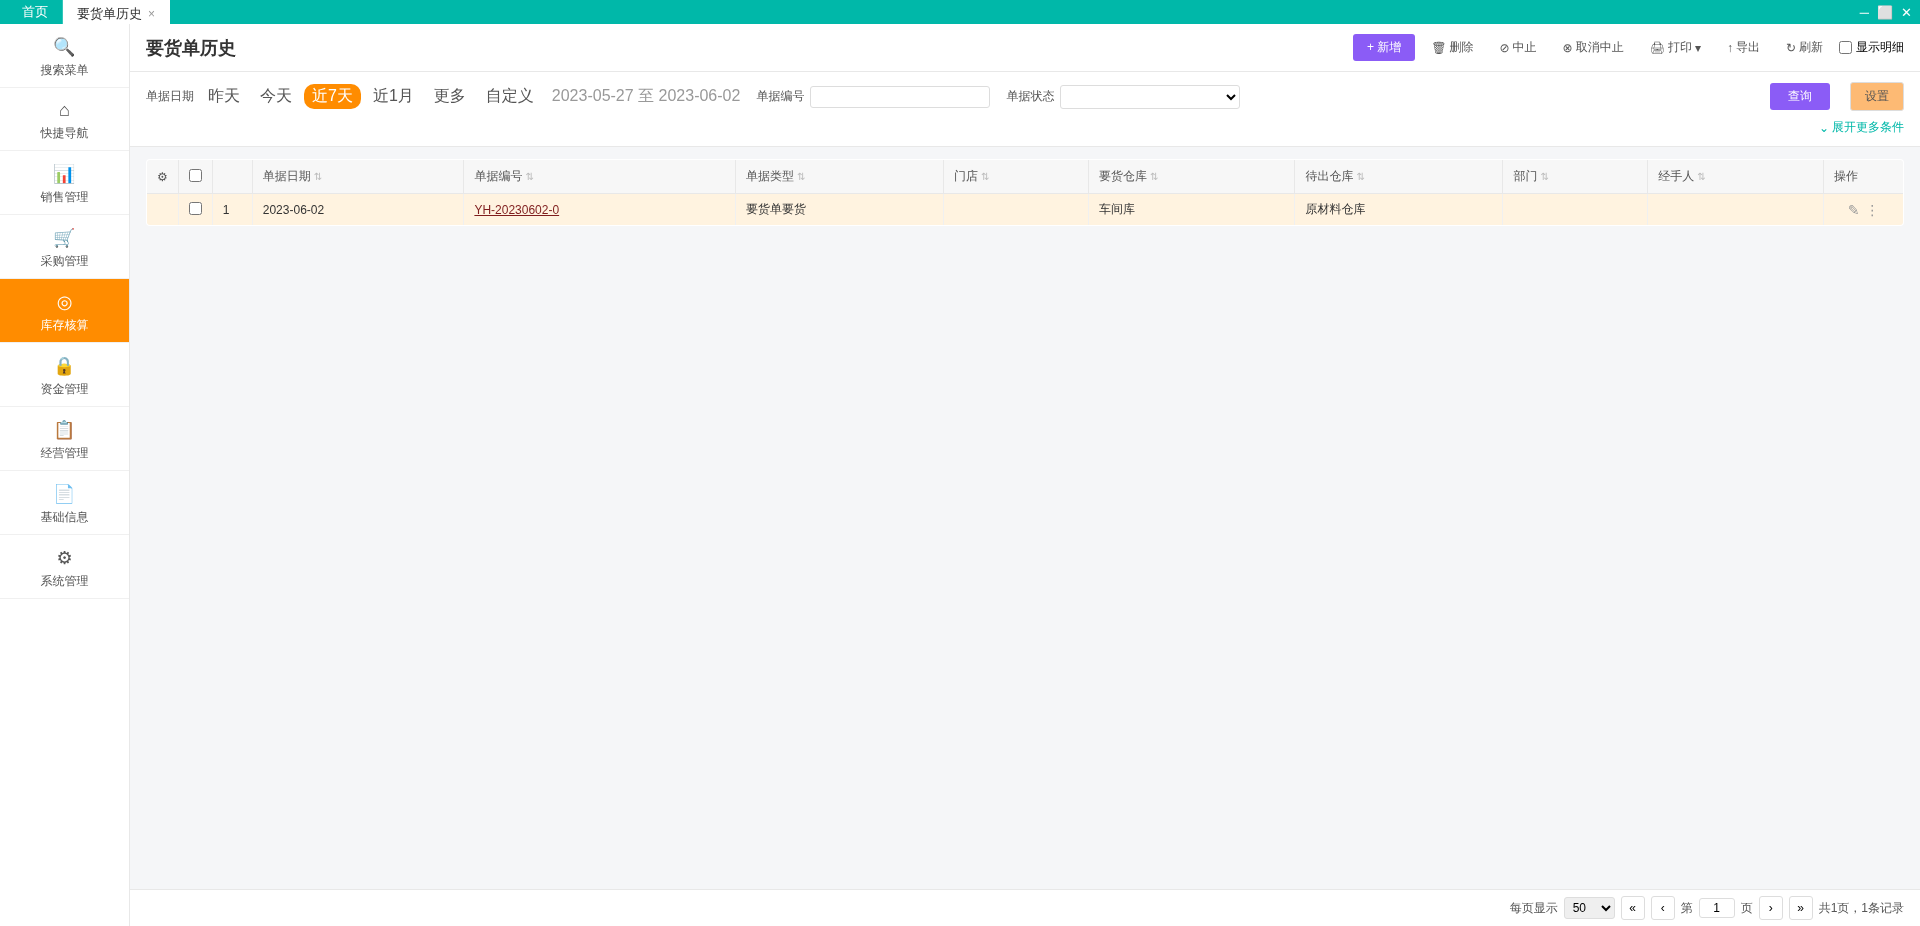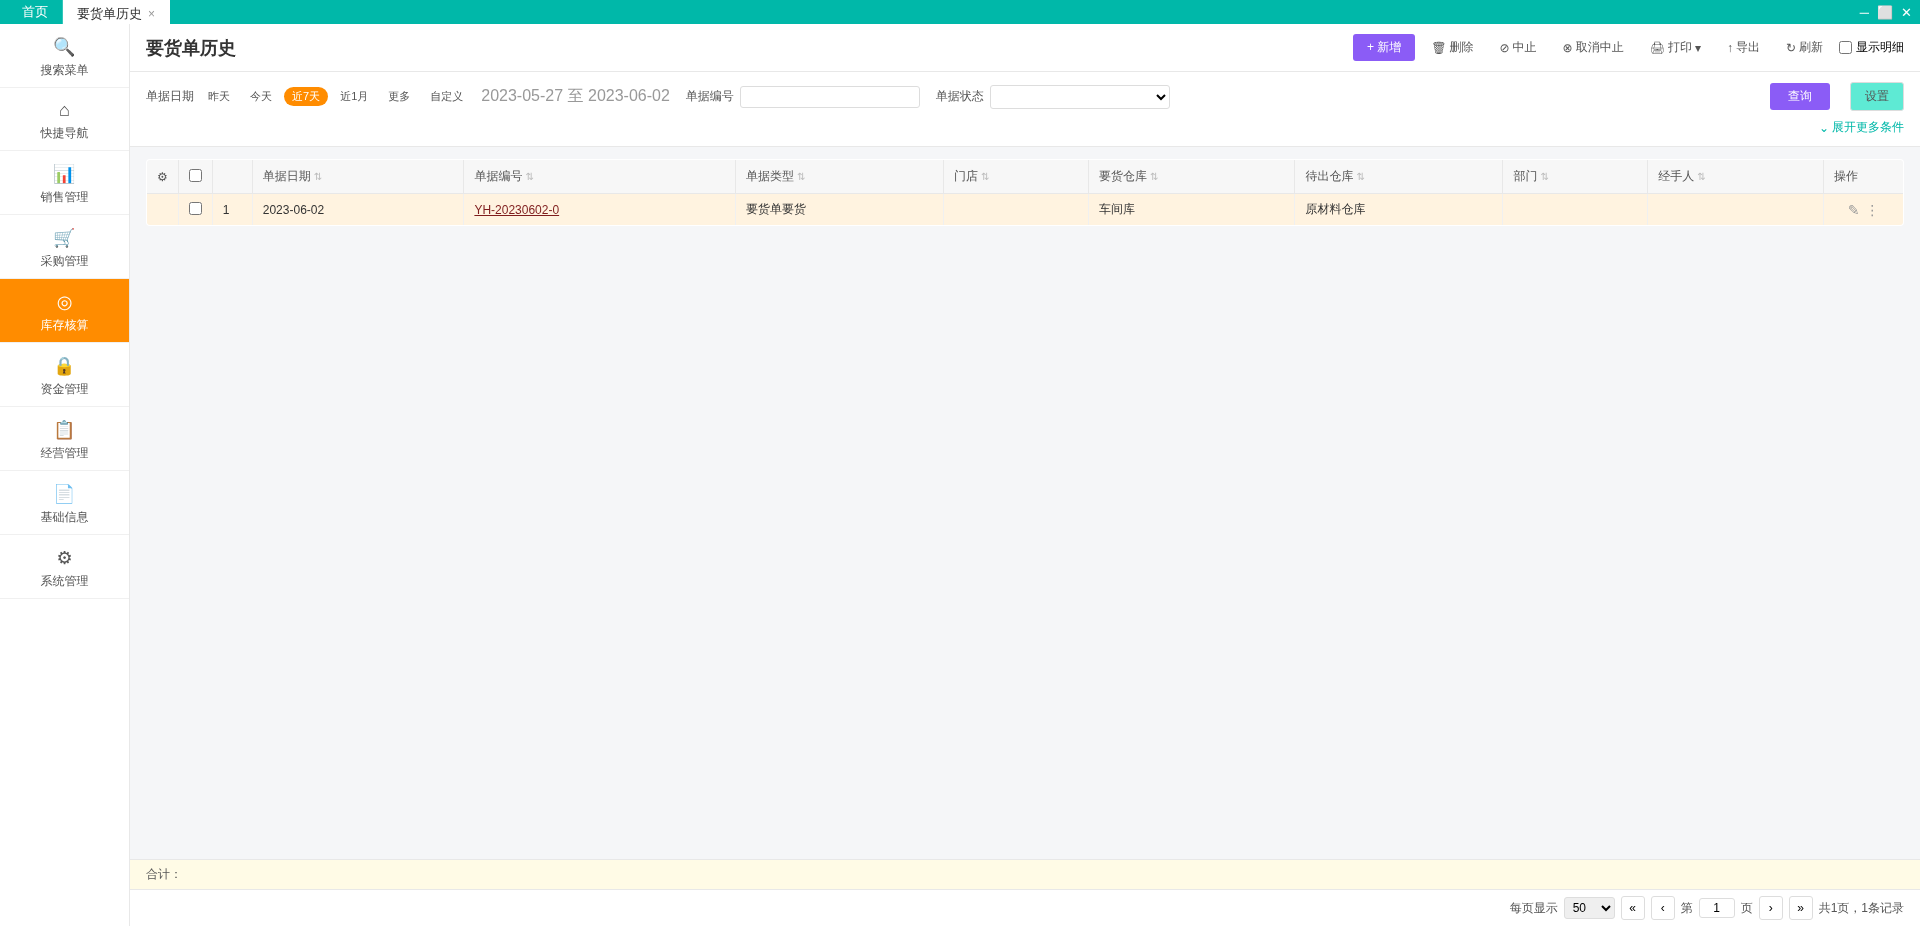--- a/index.html
+++ b/index.html
@@ -125,21 +125,21 @@
       color: #555;
       font-size: 12px;
     }
     .toolbar-btn.primary {
       background: #8b5cf6;
       color: white;
       border-radius: 3px;
       padding: 5px 14px;
     }
     .toolbar-btn.secondary {
-      background: #5eead4;
+      background: #fdba74;
       border: 1px solid #ddd;
       border-radius: 3px;
       color: #555;
       padding: 5px 14px;
     }
 
     
     .filter-bar {
       background: #fff;
       padding: 10px 16px;
@@ -162,21 +162,21 @@
       font-size: 12px;
       white-space: nowrap;
     }
     .filter-tags {
       display: flex;
       gap: 4px;
     }
     .filter-tag {
       padding: 2px 8px;
       border-radius: 3px;
-      font-size: 11px;
+      font-size: 16px;
       cursor: pointer;
       color: #555;
     }
     .filter-tag.active {
       background: #ff8c00;
       color: white;
       border-radius: 10px;
     }
     .filter-date-range {
       font-size: 16px;
@@ -541,23 +541,20 @@
               <div class="row-op">
                 <span class="row-op-btn">✎</span>
                 <span class="row-op-btn">⋮</span>
               </div>
             </td>
           </tr>
         </tbody>
       </table>
     </div>
 
-    <div class="summary-bar">
-      <span>合计：</span>
-    </div>
 
     <div class="pagination">
       <span>每页显示</span>
       <select class="pagination-select">
         <option value="50">50</option>
         <option value="10">10</option>
         <option value="20">20</option>
         <option value="100">100</option>
       </select>
       <button class="page-btn">«</button>

